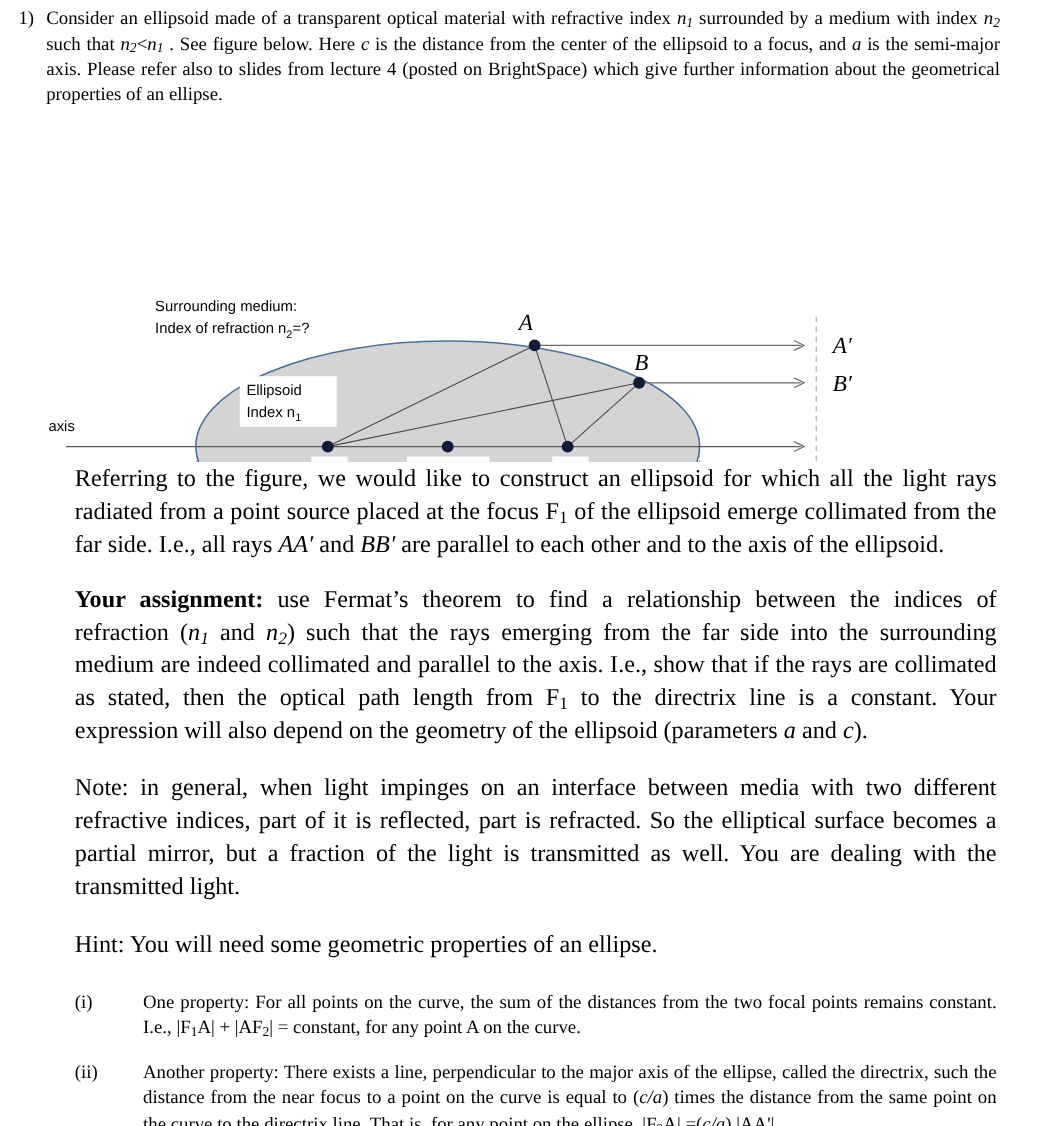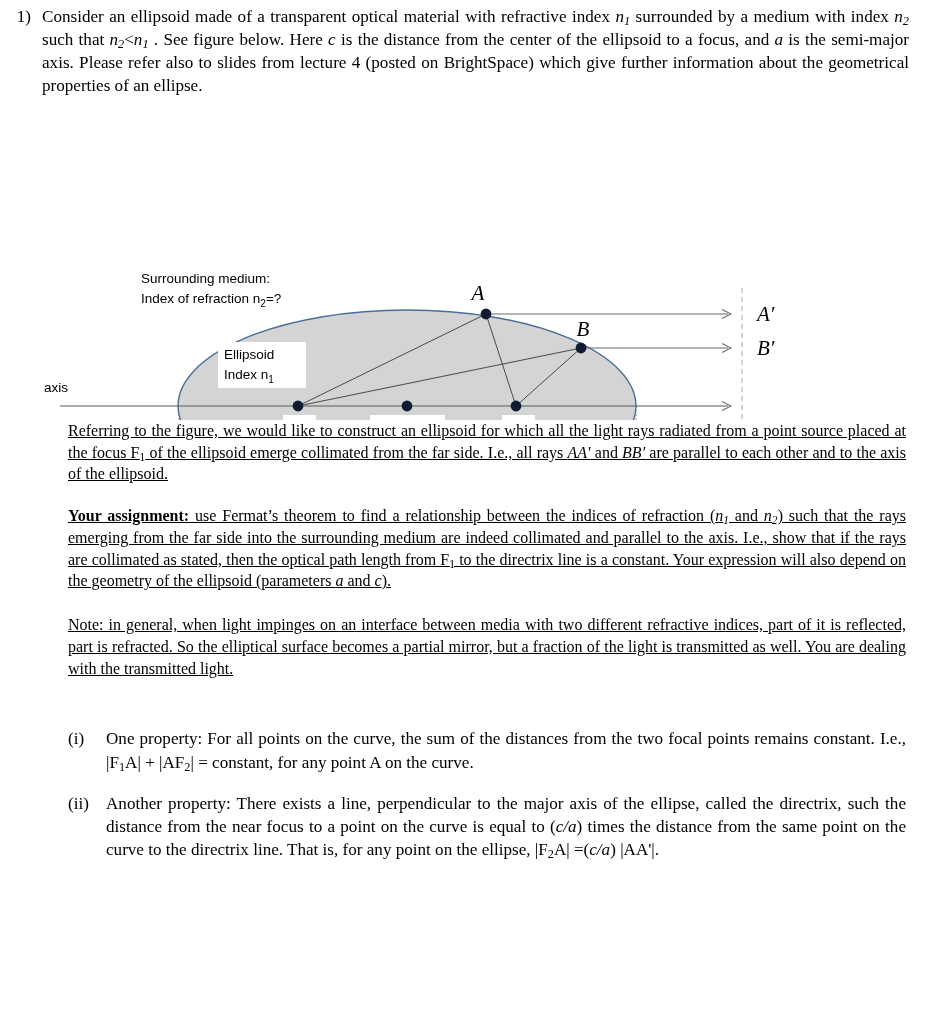--- a/index.html
+++ b/index.html
@@ -41,25 +41,24 @@
     flex: 1 1 auto;
     text-align: justify;
     text-justify: inter-word;
     font-family: Liberation Serif, serif;
   }
 
   
   .para {
     margin: 0 16px 0 58px;
     width: 838px;
-    font-size: 16px;
+    font-size: 22px;
     line-height: 1.36;
     text-align: justify;
     text-justify: inter-word;
-    text-decoration: underline;
   }
   .para.nojust { text-align: left; }
   .spacer-18 { height: 18px; }
   .spacer-20 { height: 20px; }
   .spacer-22 { height: 22px; }
   .spacer-26 { height: 26px; }
 
   
   .roman-item {
     display: flex;
@@ -70,20 +69,21 @@
     line-height: 1.36;
   }
   .roman-marker {
     flex: 0 0 38px;
     width: 38px;
   }
   .roman-body {
     flex: 1 1 auto;
     text-align: justify;
     text-justify: inter-word;
+    margin-left: 24px;
   }
 
   
   i, .it { font-style: italic; }
   .bold { font-weight: bold; }
   sub { font-size: 0.72em; vertical-align: -0.22em; line-height: 0; }
 
   
   .figure-wrap {
     position: relative;
@@ -215,20 +215,21 @@
   <div class="para">
     <span class="bold">Your assignment:</span> use Fermat’s theorem to find a relationship between the indices of refraction (<i>n<sub>1</sub></i> and <i>n<sub>2</sub></i>) such that the rays emerging from the far side into the surrounding medium are indeed collimated and parallel to the axis.  I.e., show that if the rays are collimated as stated, then the optical path length from F<sub>1</sub> to the directrix line is a constant. Your expression will also depend on the geometry of the ellipsoid (parameters <i>a</i> and <i>c</i>).
   </div>
 
   <div class="spacer-22"></div>
 
   <div class="para">Note: in general, when light impinges on an interface between media with two different refractive indices, part of it is reflected, part is refracted.  So the elliptical surface becomes a partial mirror, but a fraction of the light is transmitted as well.  You are dealing with the transmitted light.</div>
 
   <div class="spacer-22"></div>
 
+  <div class="para nojust">Hint: You will need some geometric properties of an ellipse.</div>
 
   <div class="spacer-26"></div>
 
   <div class="roman-item">
     <div class="roman-marker">(i)</div>
     <div class="roman-body">
       One property: For all points on the curve, the sum of the distances from the two focal points remains constant.  I.e., |F<sub>1</sub>A| + |AF<sub>2</sub>| = constant, for any point A on the curve.
     </div>
   </div>
 

